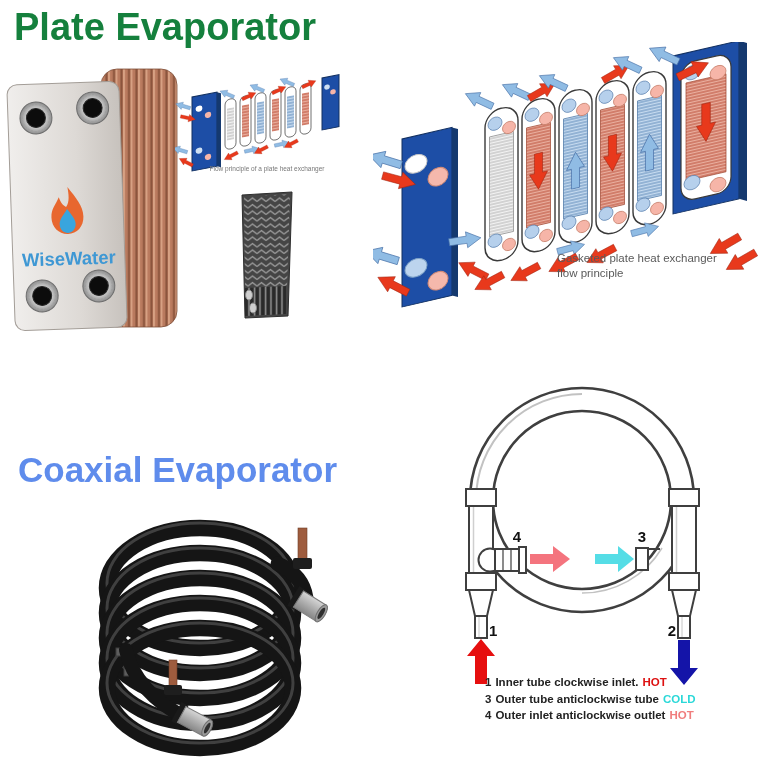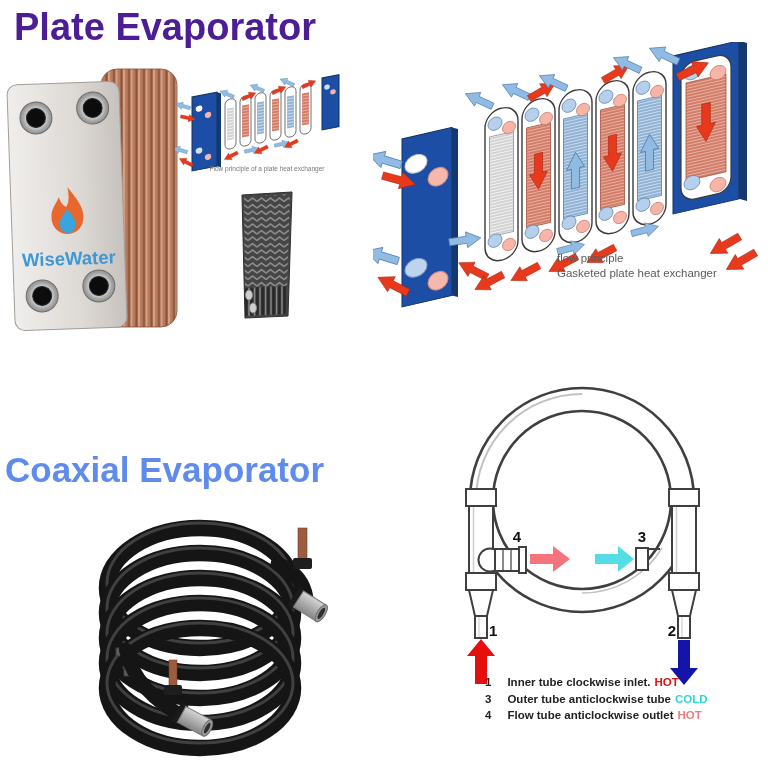--- a/index.html
+++ b/index.html
@@ -1,26 +1,26 @@
 <!DOCTYPE html>
 <html><head>
 <meta charset="utf-8">
 <style>
   html,body{margin:0;padding:0;background:#fff;}
   #canvas{position:relative;width:768px;height:768px;background:#ffffff;overflow:hidden;
           font-family:"Liberation Sans",sans-serif;}
   .abs{position:absolute;}
   .sec-title{font-weight:bold;letter-spacing:0px;white-space:nowrap;}
   #plate-title{left:14px;top:6px;font-size:38px;}
-  #coaxial-title{left:5px;top:450px;font-size:35px;text-align:center;}
+  #coaxial-title{left:18px;top:450px;font-size:35px;text-align:center;}
   #small-caption{left:193px;top:165px;width:148px;font-size:6.5px;color:#777;text-align:center;}
   #large-caption{left:557px;top:251px;font-size:11.5px;color:#5a5a5a;line-height:1.3;}
   #legend{left:440px;top:676px;width:326px;padding-left:45px;box-sizing:border-box;}
   .legend-row{font-size:11.5px;font-weight:bold;color:#222;margin-bottom:4.5px;white-space:nowrap;}
-  .legend-row .t{margin-left:16px;}
+  .legend-row .t{margin-left:4px;}
   .legend-row .w{margin-left:4px;}
   svg text{font-family:"Liberation Sans",sans-serif;}
 </style>
 </head>
 <body>
 
 <div id="canvas">
 
   <svg width="0" height="0" style="position:absolute" aria-hidden="true">
     <defs>
@@ -59,21 +59,21 @@
           <stop offset="1" stop-color="#8d8d8d"></stop>
         </radialGradient>
       <linearGradient id="metal" x1="0" y1="0" x2="0" y2="1">
         <stop offset="0" stop-color="#d6d6d6"></stop>
           <stop offset="0.5" stop-color="#adadad"></stop>
           <stop offset="1" stop-color="#868686"></stop>
       </linearGradient>
     </defs>
   </svg>
 
-  <div class="abs sec-title" id="plate-title" style="color: #4c1d95;">Plate Evaporator</div>
+  <div class="abs sec-title" id="plate-title" style="color: #15803d;">Plate Evaporator</div>
 
   <div class="abs" style="left:3px;top:55px;width:185px;height:282px">
     <svg width="185" height="282" viewBox="0 0 185 282">
       <g>
         <rect x="98" y="14" width="76" height="258" rx="16" fill="url(#cop)" stroke="#7e4e38" stroke-width="0.8"></rect>
       </g>
       <g transform="rotate(-2 64 150)">
         <rect x="8" y="28" width="112" height="246" rx="10" fill="url(#steel)" stroke="#a39d97"></rect>
         <g transform="translate(36,62)">
           <circle r="16" fill="url(#ringg)" stroke="#6e6e6e"></circle>
@@ -273,22 +273,22 @@
         <use href="#arrow" transform="translate(198,206) rotate(-15) scale(0.7)" fill="#90bce4" stroke="#4a72a8" stroke-width=".8"></use>
         <use href="#arrow" transform="translate(190,222) rotate(152) scale(0.8)" fill="#e8391c" stroke="#a02410" stroke-width=".6"></use>
         <use href="#arrow" transform="translate(272,188) rotate(-15) scale(0.7)" fill="#90bce4" stroke="#4a72a8" stroke-width=".8"></use>
         <use href="#arrow" transform="translate(228,213) rotate(152) scale(0.8)" fill="#e8391c" stroke="#a02410" stroke-width=".6"></use>
         <use href="#arrow" transform="translate(352,203) rotate(150) scale(0.85)" fill="#e8391c" stroke="#a02410" stroke-width=".6"></use>
         <use href="#arrow" transform="translate(368,219) rotate(150) scale(0.85)" fill="#e8391c" stroke="#a02410" stroke-width=".6"></use>
       </g>
     </svg>
   </div>
   <div class="abs" id="large-caption">
+    <div>Gasketed plate heat exchanger</div>
     <div>flow principle</div>
-    <div>Gasketed plate heat exchanger</div>
   </div>
 
   <div class="abs sec-title" id="coaxial-title" style="color: rgb(95, 140, 236);">Coaxial Evaporator</div>
 
   <div class="abs" style="left:52px;top:502px;width:300px;height:262px">
     <svg width="300" height="262" viewBox="0 0 300 262">
       <g>
         <ellipse cx="148" cy="86" rx="93" ry="60" fill="none" stroke="#151515" stroke-width="16.5"></ellipse>
         <ellipse cx="148" cy="81" rx="93" ry="60" fill="none" stroke="#525252" stroke-width="3" opacity=".7"></ellipse>
         <ellipse cx="148" cy="111" rx="93" ry="60" fill="none" stroke="#151515" stroke-width="16.5"></ellipse>
@@ -382,17 +382,17 @@
   </div>
 
   <div class="abs" id="legend">
     <div class="legend-row">
       <span>1</span><span class="t">Inner tube clockwise inlet.</span><span class="w" style="color: rgb(221, 17, 17);">HOT</span>
     </div>
     <div class="legend-row">
       <span>3</span><span class="t">Outer tube anticlockwise tube</span><span class="w" style="color: rgb(43, 216, 216);">COLD</span>
     </div>
     <div class="legend-row">
-      <span>4</span><span class="t">Flow tube anticlockwise outlet</span><span class="w" style="color: rgb(240, 125, 125);">HOT</span>
+      <span>4</span><span class="t">Outer inlet anticlockwise outlet</span><span class="w" style="color: rgb(240, 125, 125);">HOT</span>
     </div>
   </div>
 
 </div>
 
 </body></html>

